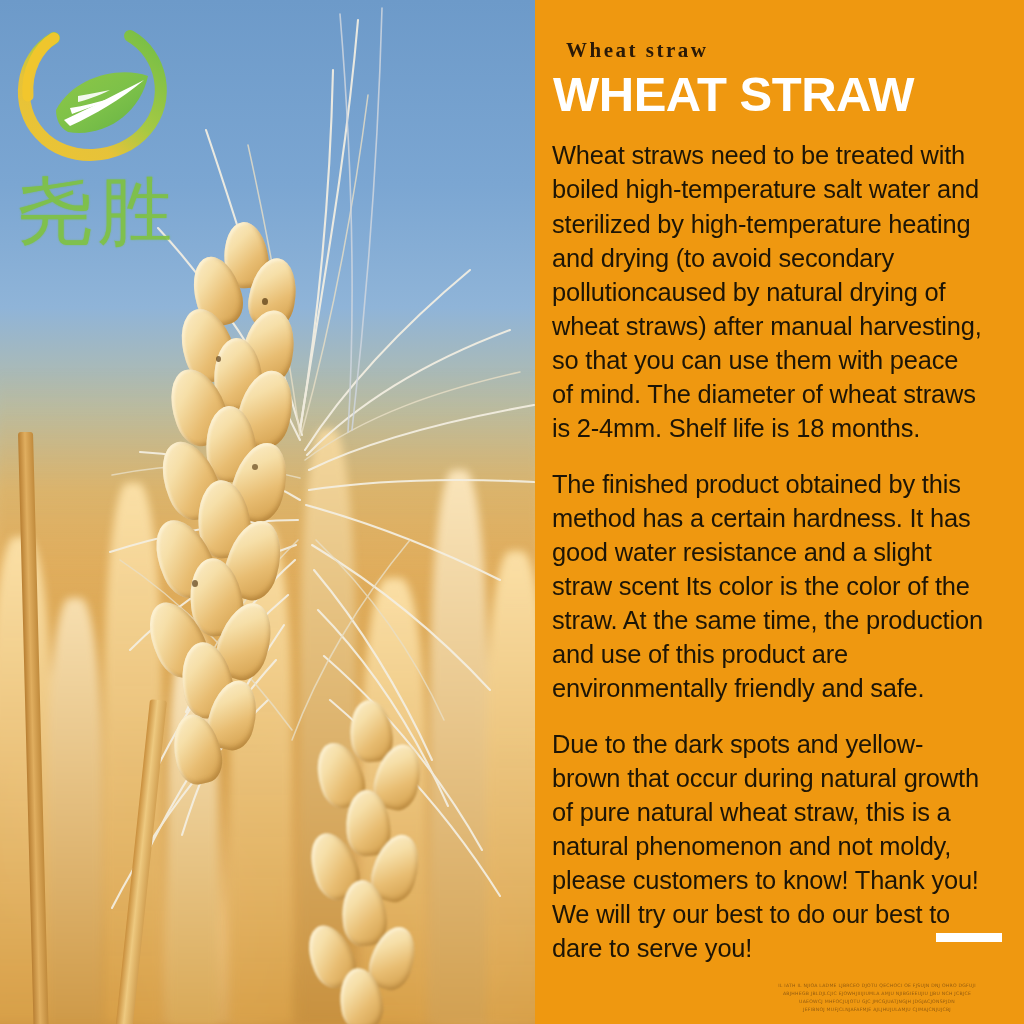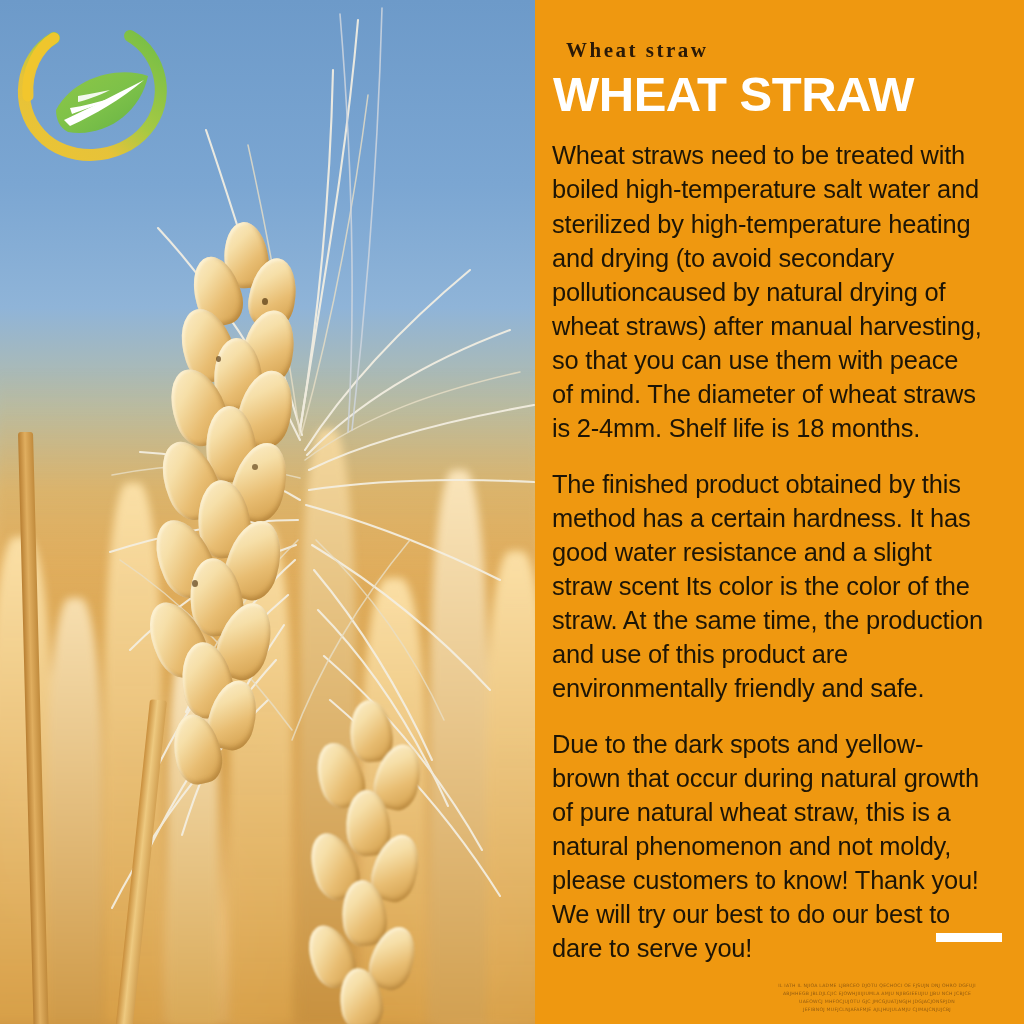--- a/index.html
+++ b/index.html
@@ -265,20 +265,21 @@
                    C 2 92, 8 44, 42 24" fill="none" stroke="url(#ringGrad)" stroke-width="12" stroke-linecap="round" opacity="0.95"></path>
           <path d="M42 24 C 26 34, 14 56, 16 82" fill="none" stroke="#f2c62c" stroke-width="11" stroke-linecap="round" opacity="0.95"></path>
 
           <path d="M44 96 C 62 62, 108 52, 136 62 C 128 100, 92 124, 56 118 C 48 114, 44 106, 44 96 Z" fill="url(#leafGrad)" opacity="0.95"></path>
 
           <path d="M52 106 C 74 96, 100 82, 132 66 C 108 86, 84 100, 58 112 Z" fill="#ffffff"></path>
           <path d="M58 94 C 72 92, 86 88, 100 84 C 84 92, 70 96, 60 100 Z" fill="#ffffff"></path>
           <path d="M66 82 C 78 80, 88 78, 98 76 C 86 82, 74 86, 66 88 Z" fill="#ffffff" opacity="0.9"></path>
         </svg>
       </div>
+      <div class="logo-text">尧胜</div>
     </div>
 
   </div>
 
   <div class="panel">
 
     <div class="eyebrow">Wheat straw</div>
 
     <h1 class="title">WHEAT STRAW</h1>
 

